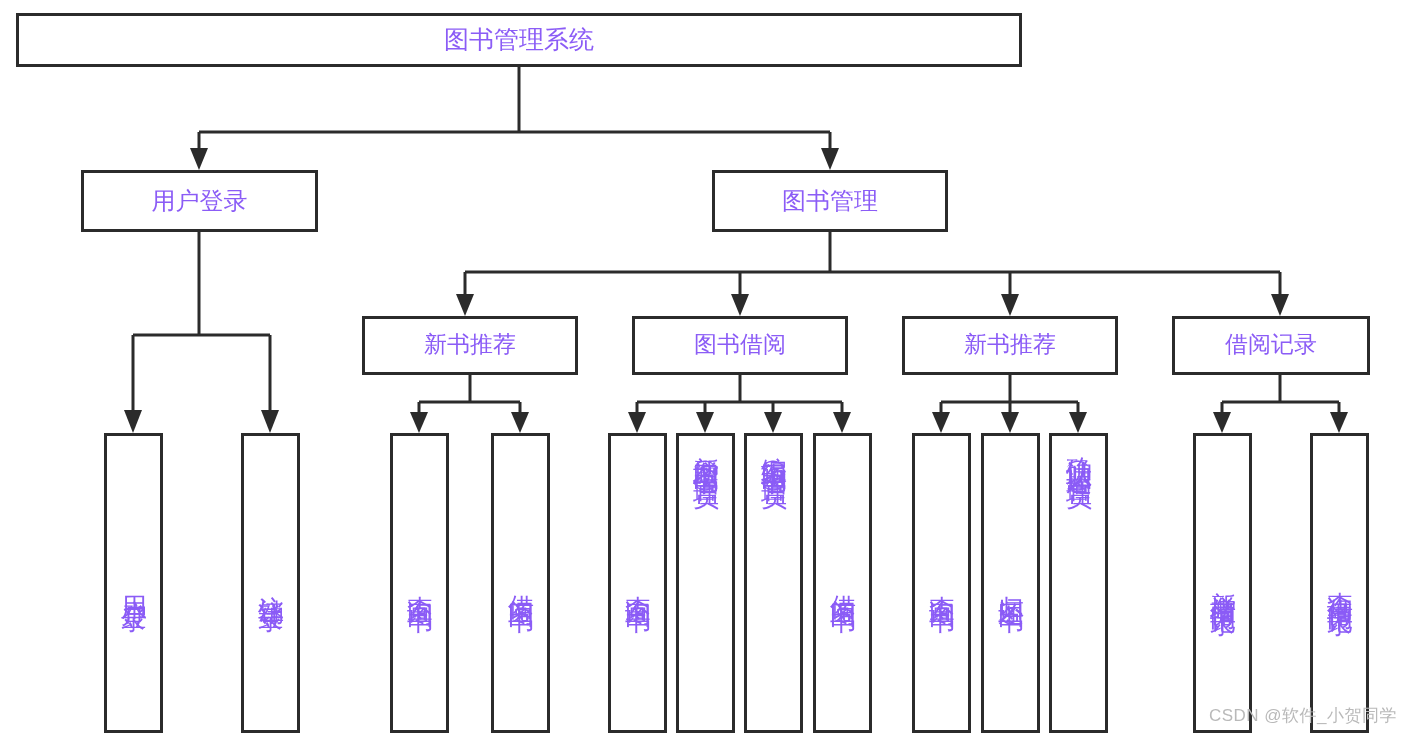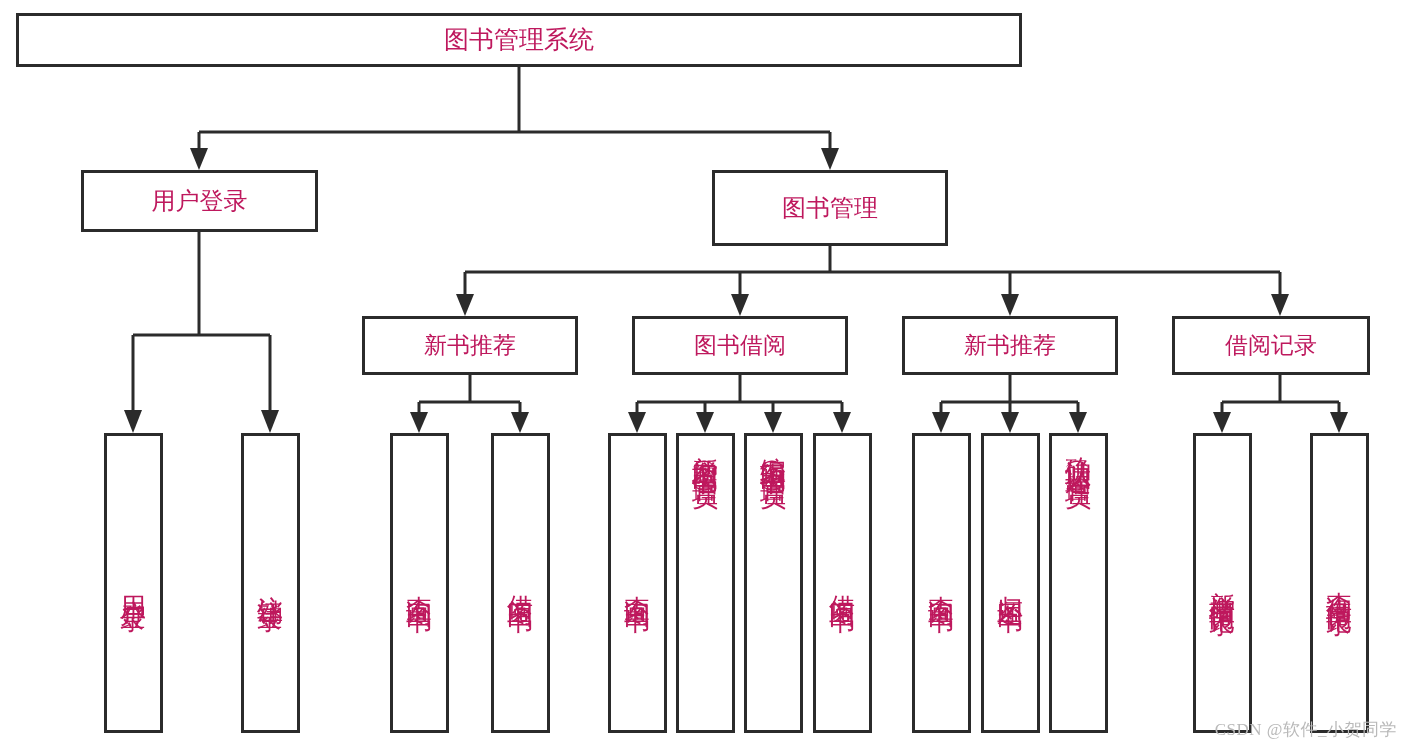--- a/index.html
+++ b/index.html
@@ -40,22 +40,23 @@
     border:3px solid #2b2b2b;
     display:flex;
     align-items:center;
     justify-content:center;
     z-index:2;
   }
   .node .label{
     display:block;
     text-align:left;
     line-height:1.25;
-    color:#be185d;
+    color:#8b5cf6;
     white-space:nowrap;
+    font-family:Liberation Serif, serif;
   }
 
   
   .node.root{ }
   .node.root .label{ font-size:25px; }
 
   
   .node.lvl2 .label{ font-size:24px; }
   .node.lvl3 .label{ font-size:23px; }
 
@@ -73,27 +74,27 @@
     line-height:1;
     white-space:nowrap;
   }
   
   .node.leaf.center{ align-items:center; }
 
   
   #watermark{
     position:absolute;
     right:8px;
-    bottom:6px;
+    bottom:20px;
     font-size:17px;
     color:#b9b9b9;
     letter-spacing:0.5px;
     z-index:5;
     white-space:nowrap;
-    font-family:Liberation Serif, serif;
+    font-family:Liberation Sans, sans-serif;
     text-align:right;
   }
 </style>
 </head>
 <body>
 
 <div id="canvas">
 
   <svg id="wires" viewBox="0 0 1405 747" width="1405" height="747" xmlns="http://www.w3.org/2000/svg">
 
@@ -160,21 +161,21 @@
   </svg>
 
   <div class="node root" style="left:16px;top:13px;width:1006px;height:54px;">
     <span class="label">图书管理系统</span>
   </div>
 
   <div class="node lvl2" style="left:81px;top:170px;width:237px;height:62px;">
     <span class="label">用户登录</span>
   </div>
 
-  <div class="node lvl2" style="left:712px;top:170px;width:236px;height:76px;">
+  <div class="node lvl2" style="left:712px;top:170px;width:236px;height:62px;">
     <span class="label">图书管理</span>
   </div>
 
   <div class="node lvl3" style="left:632px;top:316px;width:216px;height:59px;">
     <span class="label">图书借阅</span>
   </div>
 
   <div class="node lvl3" style="left:362px;top:316px;width:216px;height:59px;">
     <span class="label">新书推荐</span>
   </div>

